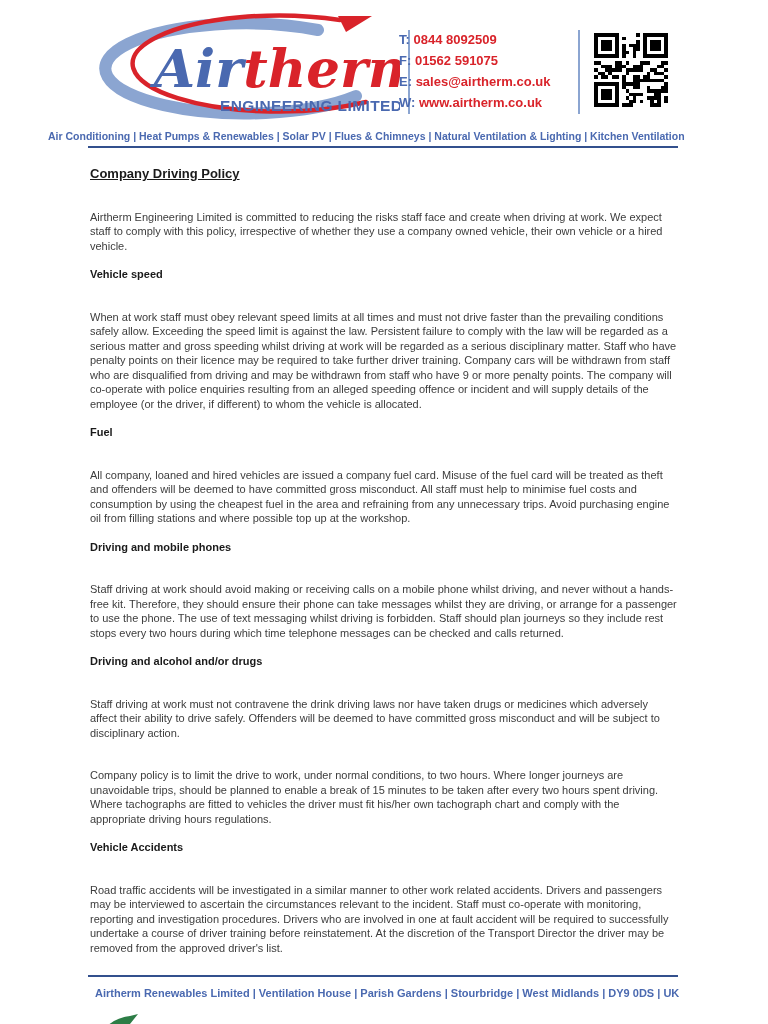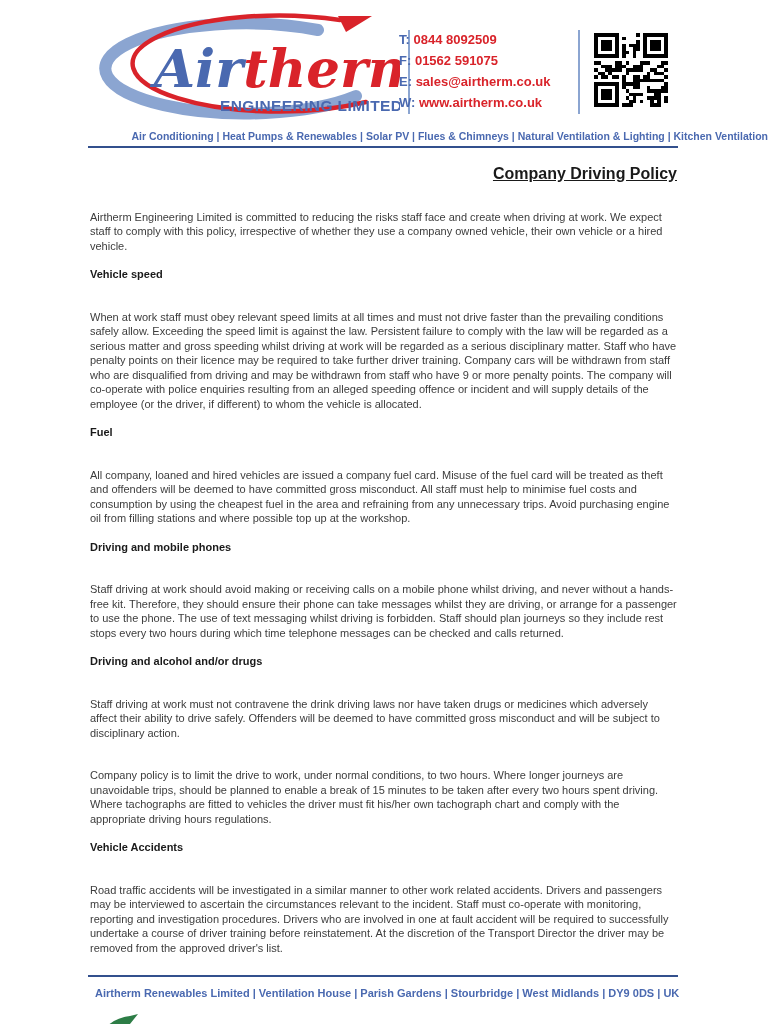--- a/index.html
+++ b/index.html
@@ -27,34 +27,35 @@
 
   .v-divider { position: absolute; width: 2px; background: #8ba5d1; }
   .v-divider.d1 { left: 408px; top: 30px; height: 84px; }
   .v-divider.d2 { left: 578px; top: 30px; height: 84px; }
 
   .qr { position: absolute; left: 594px; top: 31px; width: 74px; height: 78px; }
   .qr svg { width: 100%; height: 100%; }
 
   .services-nav {
     position: absolute; left: 0; top: 130px; width: 768px;
-    text-align: right; font-size: 10.5px; font-weight: bold; color: #4a69b0;
+    text-align: left; font-size: 10.5px; font-weight: bold; color: #4a69b0;
     white-space: nowrap;
+    padding-left: 48px;
   }
   .h-rule { position: absolute; left: 88px; width: 590px; height: 2px; background: #33508d; }
   .h-rule.top-rule { top: 146px; }
   .h-rule.footer-rule { top: 975px; }
 
   
   .doc {
     position: absolute; left: 90px; top: 167px; width: 587px;
     font-size: 11px; line-height: 14.5px;
   }
   .doc-title {
-    text-align: right; font-size: 16px; font-weight: bold;
+    text-align: left; font-size: 13px; font-weight: bold;
     text-decoration: underline; color: #1a1a1a; margin-bottom: 17px;
   }
   .doc-para { margin-bottom: 14px; margin-top: 28px; }
   .doc-heading { font-weight: bold; color: #1a1a1a; font-size: 11px; margin-bottom: 14px; }
 
   
   .footer-address {
     position: absolute; left: 95px; top: 987px; width: 600px;
     font-size: 11px; font-weight: bold; color: #4a69b0; white-space: nowrap;
   }

